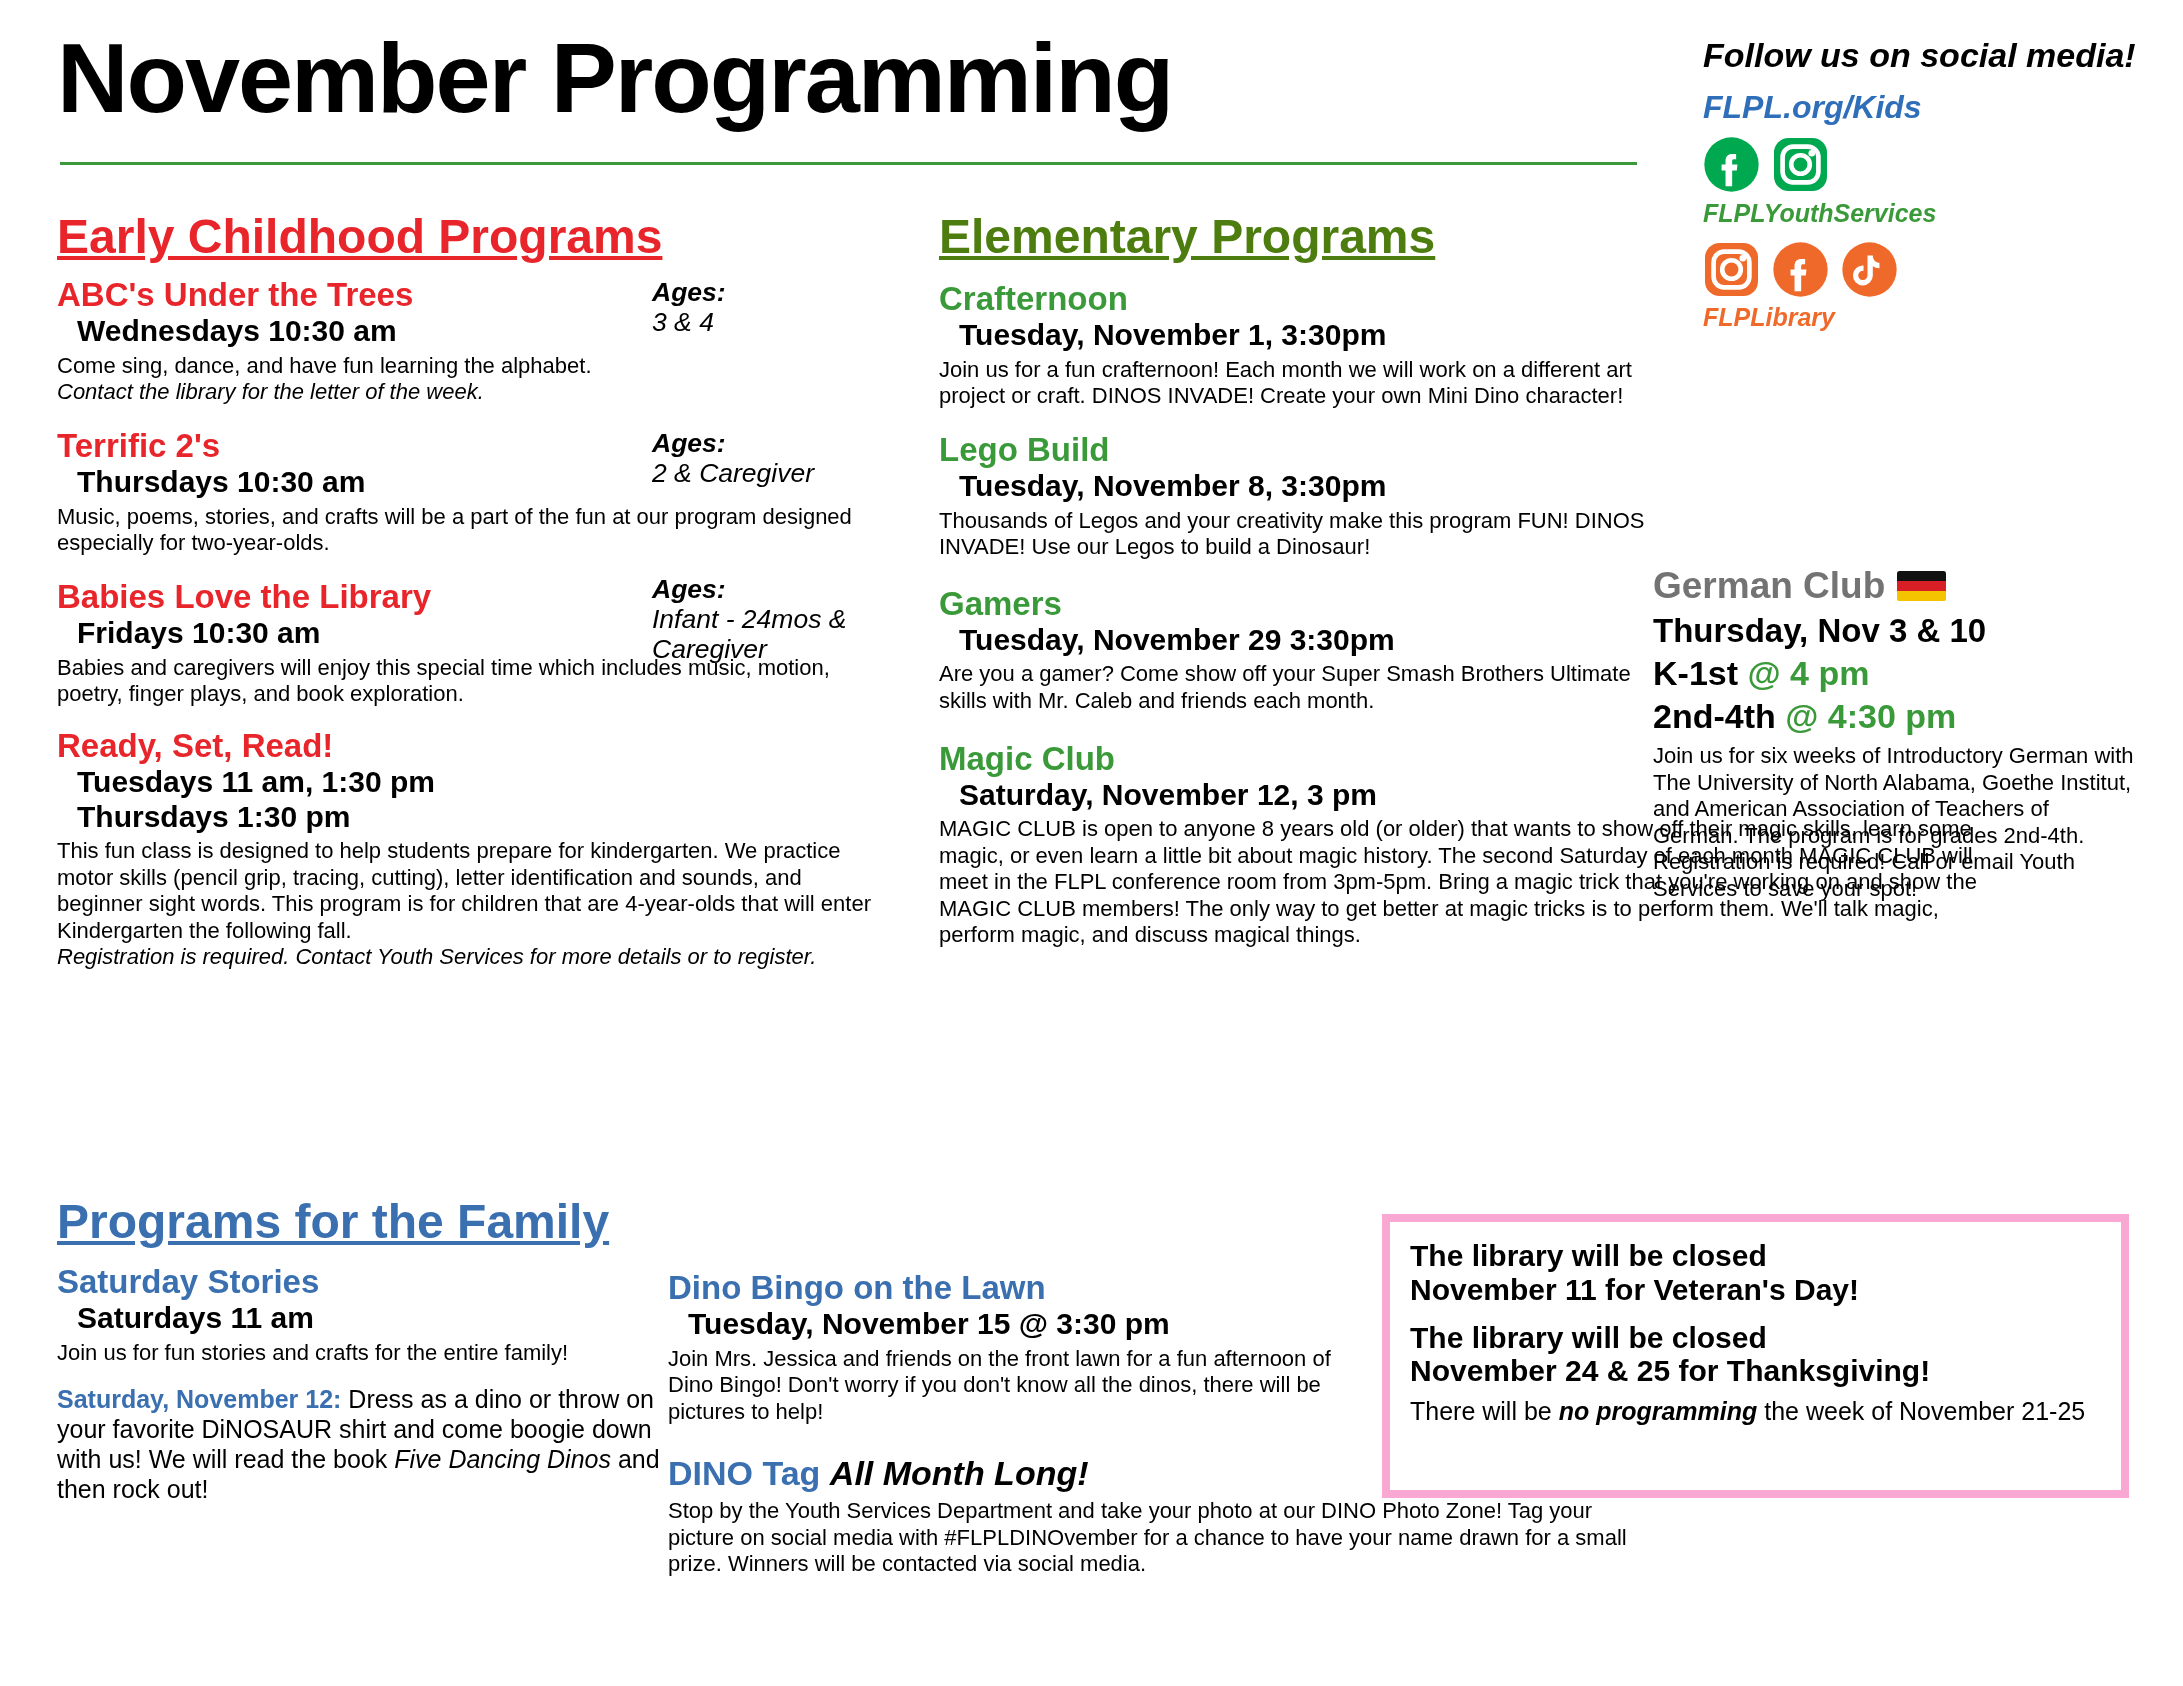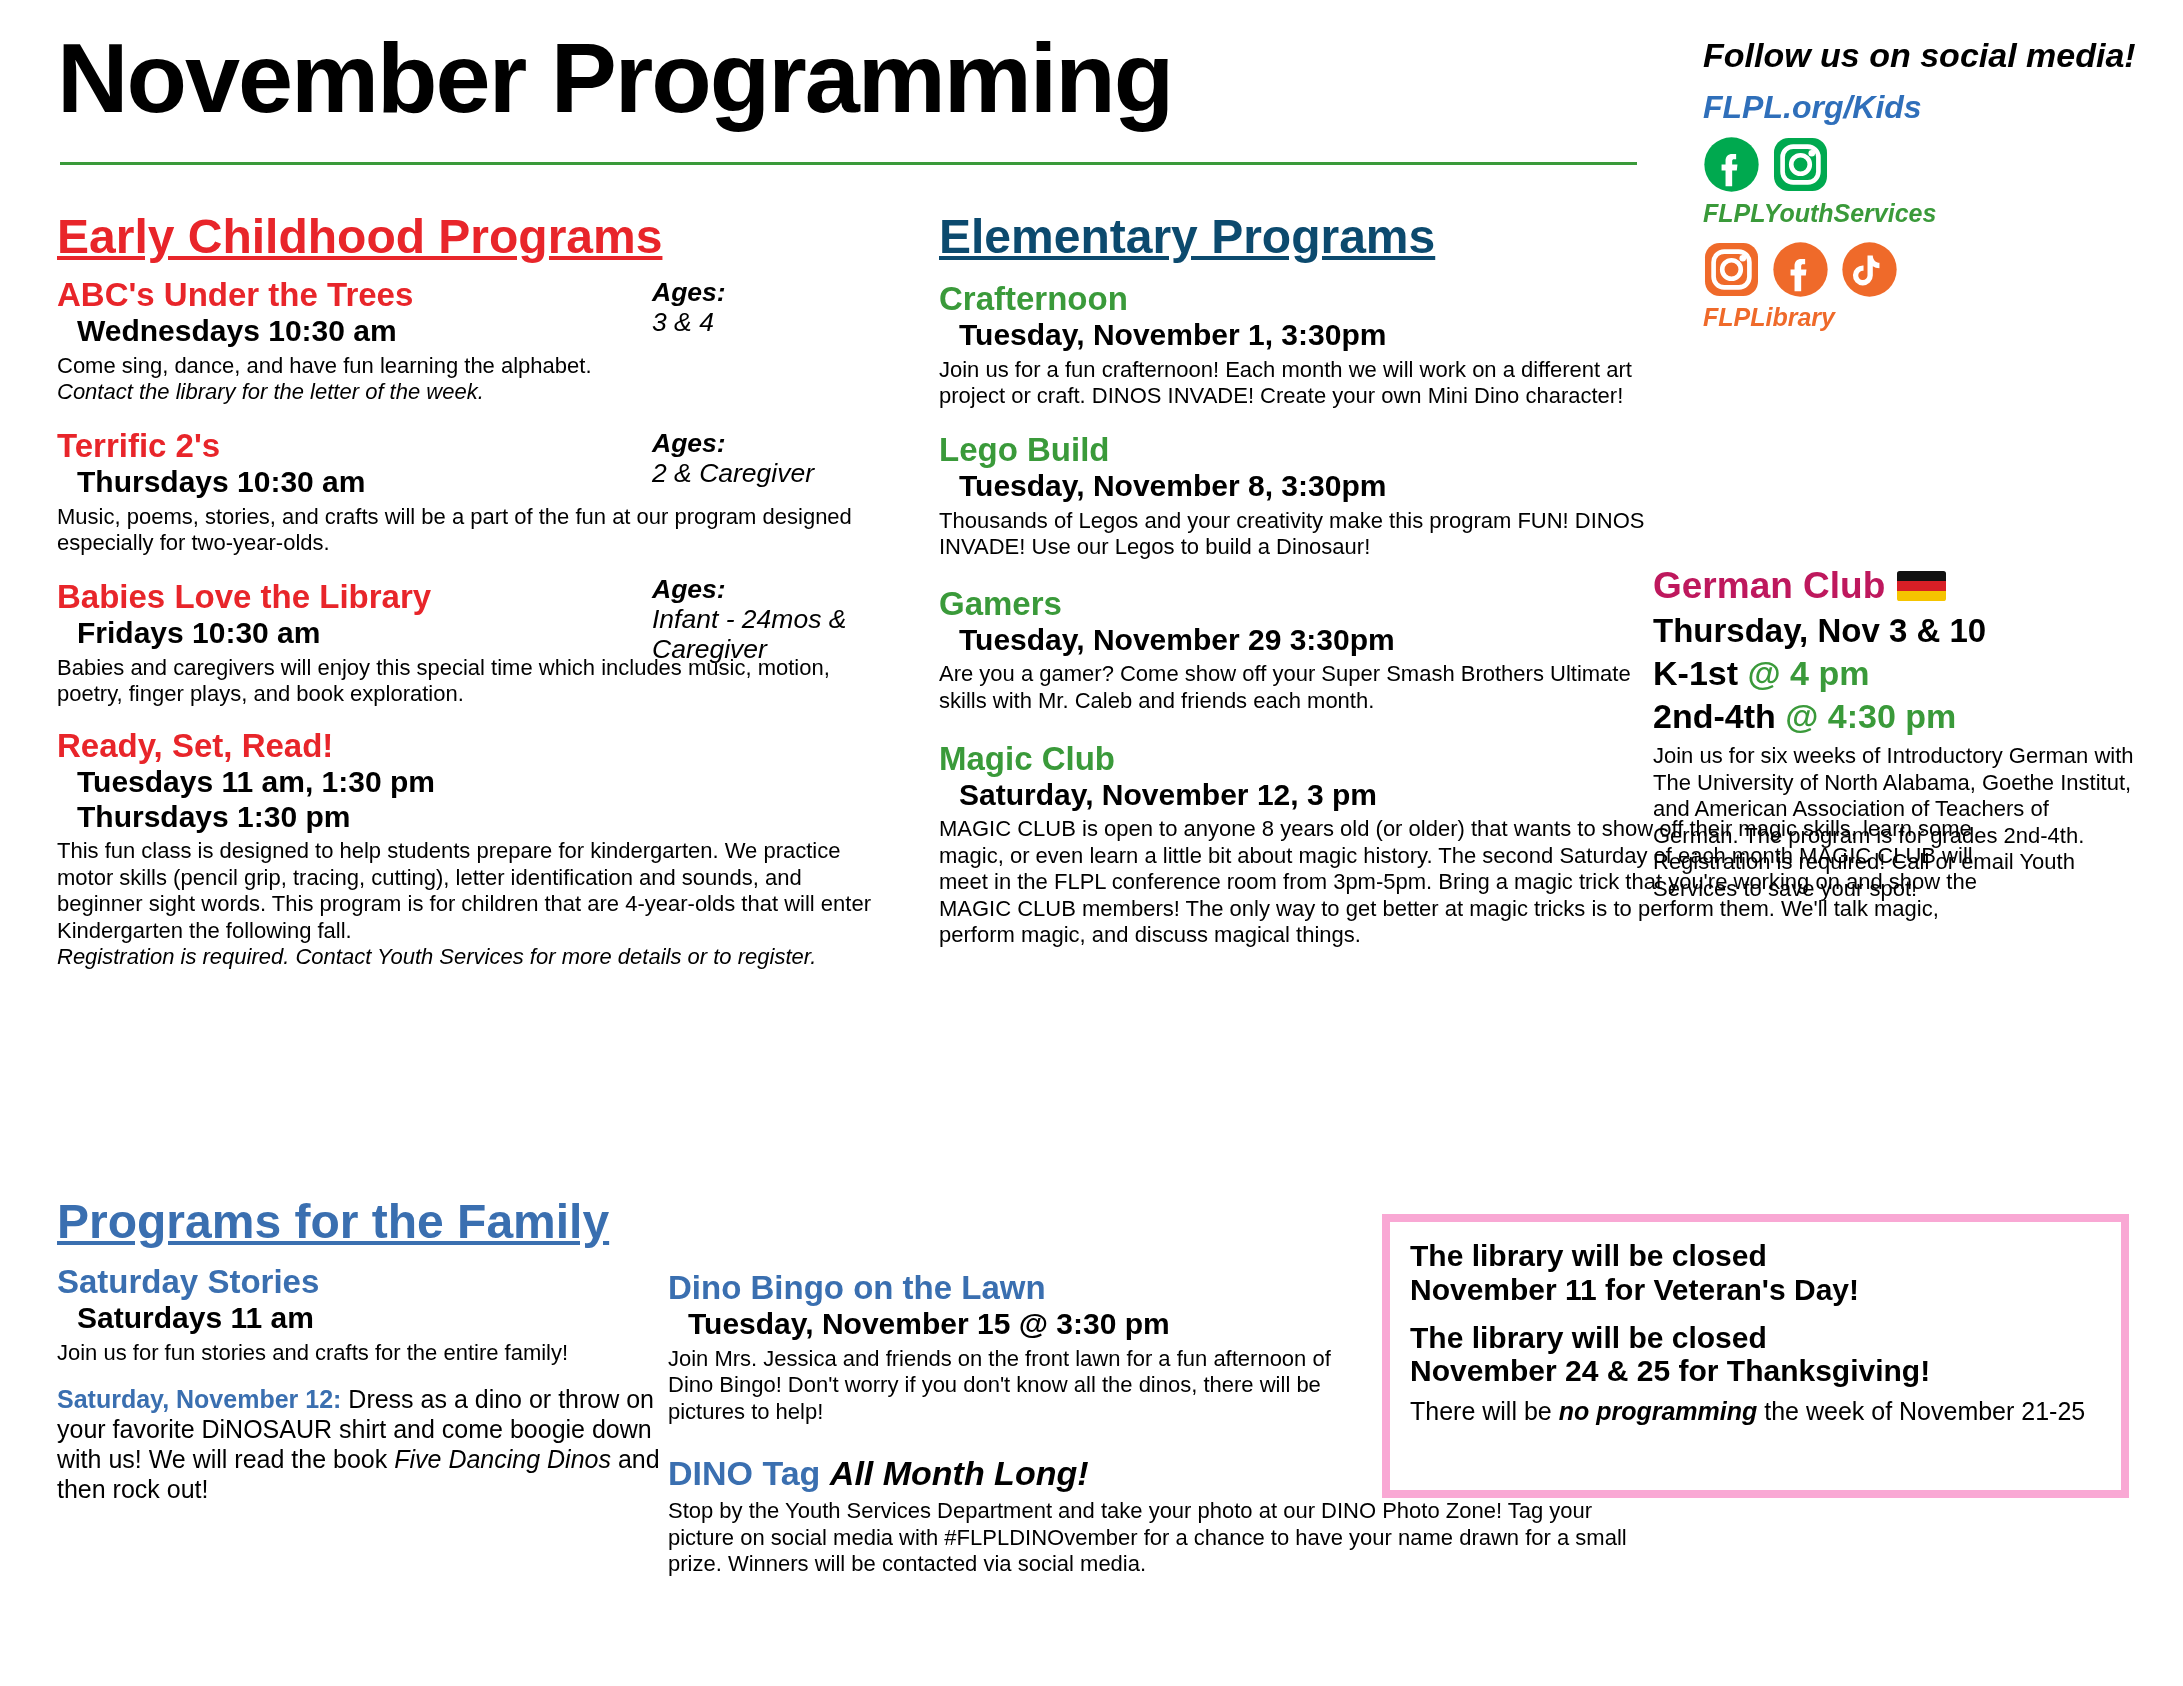--- a/index.html
+++ b/index.html
@@ -29,21 +29,21 @@
   .soc-handle { font-size:25px; font-style:italic; font-weight:bold; margin-top:5.3px; }
   .soc-handle.green { color:#3a9a3a; }
   .soc-handle.orange { color:#ef6a2a; }
 
   .ico { width:57px; height:57px; border-radius:13.2px; display:inline-flex; align-items:center; justify-content:center; }
   .ico svg { display:block; }
 
   
   .h-section { font-size:48px; font-weight:bold; line-height:1.05;text-decoration:underline; }
   .h-red { color:#e8252a; }
-  .h-green { color:#0c4a6e; }
+  .h-green { color:#4d7c0f; }
   .h-blue { color:#3a6fb0; }
 
   .prog-title { font-size:33px; font-weight:bold; line-height:1.08; }
   .pt-red { color:#e8252a; }
   .pt-green { color:#3a9a3a; }
   .pt-blue { color:#3a6fb0; }
 
   .prog-when { font-size:30px; font-weight:bold; color:#000; line-height:1.12; margin-top:1.3px;margin-left:20px; }
   .prog-desc { font-size:22px; color:#000; line-height:1.2; margin-top:5.3px; }
   .prog-desc i, .prog-desc em { font-style:italic; font-weight:normal;text-align:center; }
@@ -55,21 +55,21 @@
   .col-ec { position:absolute; left:57px; top:212px; width:833px; }
   .col-el { position:absolute; left:939px; top:212px; width:741px; }
   .col-fam { position:absolute; left:57px; top:1197px; width:635px; }
   .col-fam2 { position:absolute; left:668px; top:1270px; width:701px; }
 
   .entry { position:relative; margin-bottom:17px; }
   .ages-abs { position:absolute; }
 
   
   .german { position:absolute; left:1653px; top:565px; width:483px; }
-  .german-title { font-size:37px; font-weight:bold; color:#be185d; display:flex; align-items:center; gap:12px;text-align:right; }
+  .german-title { font-size:37px; font-weight:bold; color:#737373; display:flex; align-items:center; gap:12px;text-align:right; }
   .flag { width:49px; height:30px; display:inline-block; position:relative; border-radius:2.6px; overflow:hidden; }
   .flag span { display:block; height:33.33%; width:100%; }
   .german-when { font-size:33px; font-weight:bold; margin-top:5.3px; }
   .german-line { font-size:34px; font-weight:bold; margin-top:4px; }
   .german-line .grade { color:#000; }
   .german-line .at { color:#3a9a3a; font-weight:bold; }
   .german-line .time { color:#3a9a3a; }
   .german-desc { font-size:22px; line-height:1.21; margin-top:6.6px; }
 
   

